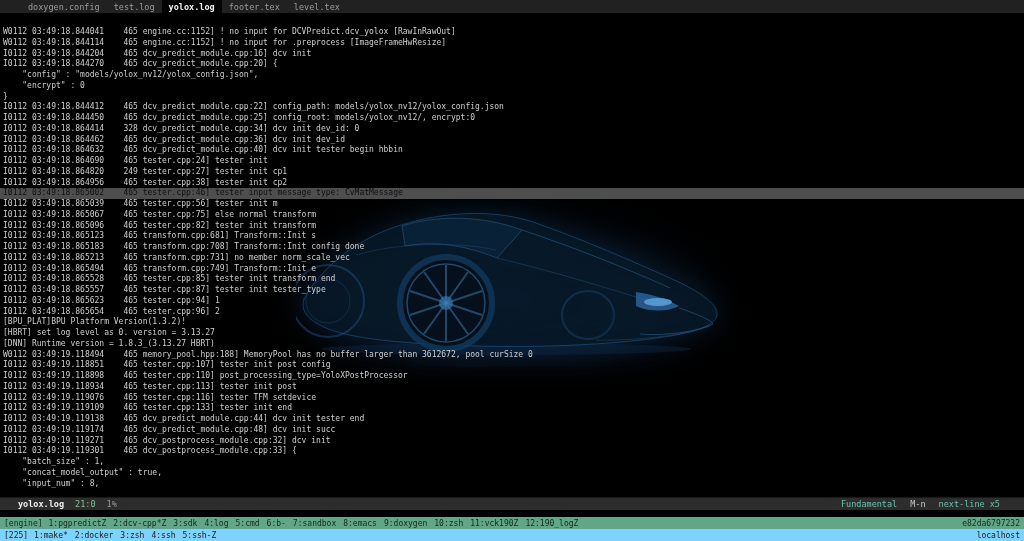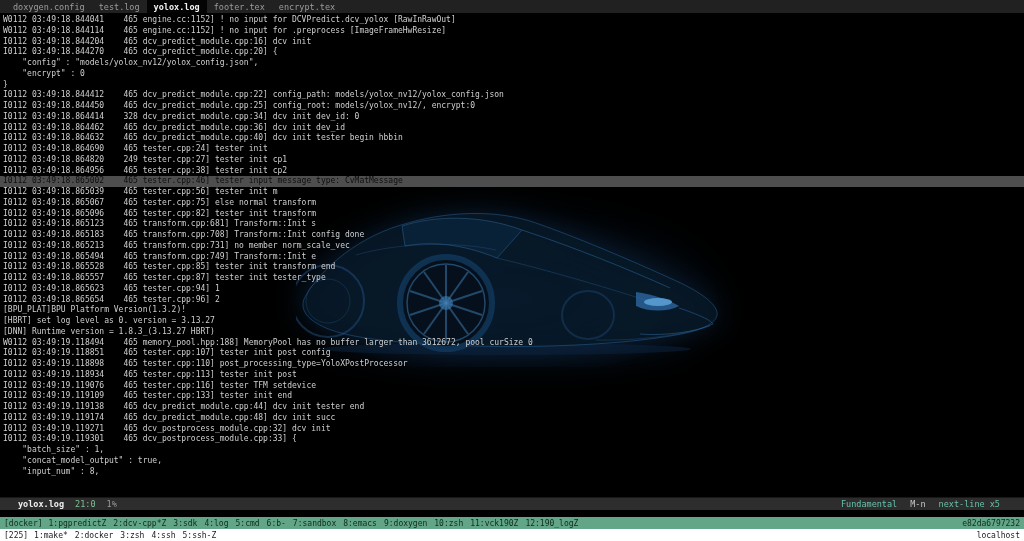--- a/index.html
+++ b/index.html
@@ -1,66 +1,66 @@
 <!DOCTYPE html>
 <html><head>
 <meta charset="utf-8">
 <style>
   * { margin:0; padding:0; box-sizing:border-box; }
   html,body { background:#000; }
   body { width:1024px; height:541px; overflow:hidden; font-family:"DejaVu Sans Mono", monospace; }
   .screen { position:relative; width:1024px; height:541px; background:#000; display:flex; flex-direction:column; }
 
   
-  .tabbar { height:13px; background:#212121; display:flex; align-items:stretch; font-size:8.5px; color:#9c9c9c; padding-left:6px; flex:0 0 auto; }
+  .tabbar { height:13px; background:#212121; display:flex; align-items:stretch; font-size:8.5px; color:#9c9c9c; padding-left:21px; flex:0 0 auto; }
   .tab { padding:0 7px; display:flex; align-items:center; white-space:pre; cursor:default; }
   .tab.active { background:#040404; color:#f2f2f2; font-weight:bold; }
 
   
   .logarea { position:relative; height:484px; overflow:hidden; flex:0 0 auto; background:#000; }
   .car-wrap { position:absolute; left:296px; top:182px; width:430px; height:172px; z-index:0; filter:drop-shadow(0 0 14px rgba(25,70,125,.45)); }
-  #log-lines { position:relative; z-index:1; padding-top:2px; }
+  #log-lines { position:relative; z-index:1; padding-top:14px; }
   .log-line { height:10.75px; line-height:10.75px; font-size:8px; color:#cfcfcf; white-space:pre; padding-left:3px; }
   .log-line.hl { background:#4e4e4e; color:#0e0e0e; }
 
   
   .modeline { height:13px; background:#2d2d2d; border-top:1px solid #181818; display:flex; align-items:center; justify-content:space-between; font-size:8.5px; color:#bdbdbd; padding:0 8px; flex:0 0 auto; }
   .ml-left { display:flex; gap:11px; padding-left:10px; white-space:pre; }
   .ml-right { display:flex; gap:13px; padding-right:16px; white-space:pre;align-items:center; }
   .buffer-name { color:#efefef; font-weight:bold; }
   .pos { color:#7fbf97; }
   .pct { color:#9a9a9a; }
   .mode { color:#68c0aa; }
   .keyind { color:#c6c6c6; }
   .lastcmd { color:#68c0aa; }
 
   
   .echo { height:7px; background:#000; flex:0 0 auto; }
 
   
   .tmux { height:12px; font-size:8px; display:flex; align-items:center; justify-content:space-between; padding:0 4px; flex:0 0 auto; white-space:pre; }
   .tmux-inner { background:#62a687; color:#0f2b1f; }
-  .tmux-outer { background:#ffffff; color:#1a1a1a; }
+  .tmux-outer { background:#7dd3fc; color:#1a1a1a; }
   .tmux-left { display:flex; align-items:center; white-space:pre; }
   .tmux-session { margin-right:6px; white-space:pre; }
   .twin { margin-right:7px; white-space:pre; cursor:default;text-align:center; }
   .tmux-right { white-space:pre; }
 </style>
 </head>
 <body>
 
 <div class="screen">
 
   <div class="tabbar">
 
   <div class="tab">doxygen.config</div>
       <div class="tab">test.log</div>
       <div class="tab active">yolox.log</div>
       <div class="tab">footer.tex</div>
-      <div class="tab">encrypt.tex</div>
+      <div class="tab">level.tex</div>
     </div>
 
   <div class="logarea">
 
     <div class="car-wrap">
       <svg width="430" height="172" viewBox="0 0 430 172" xmlns="http://www.w3.org/2000/svg">
         <defs>
           <radialGradient id="glow" cx="50%" cy="55%" r="60%">
             <stop offset="0%" stop-color="#14365c" stop-opacity="0.5"></stop>
             <stop offset="60%" stop-color="#0c2440" stop-opacity="0.22"></stop>
@@ -160,21 +160,21 @@
       <span class="mode">Fundamental</span>
       <span class="keyind">M-n</span>
       <span class="lastcmd">next-line x5</span>
     </div>
   </div>
 
   <div class="echo"></div>
 
   <div class="tmux tmux-inner">
     <div class="tmux-left">
-      <span class="tmux-session">[docker]</span>
+      <span class="tmux-session">[engine]</span>
       <span><span class="twin">1:pgpredictZ</span><span class="twin">2:dcv-cpp*Z</span><span class="twin">3:sdk</span><span class="twin">4:log</span><span class="twin">5:cmd</span><span class="twin">6:b-</span><span class="twin">7:sandbox</span><span class="twin">8:emacs</span><span class="twin">9:doxygen</span><span class="twin">10:zsh</span><span class="twin">11:vck190Z</span><span class="twin">12:190_logZ</span></span>
     </div>
     <span class="tmux-right">e82da6797232</span>
   </div>
 
   <div class="tmux tmux-outer">
     <div class="tmux-left">
       <span class="tmux-session">[225]</span>
       <span><span class="twin">1:make*</span><span class="twin">2:docker</span><span class="twin">3:zsh</span><span class="twin">4:ssh</span><span class="twin">5:ssh-Z</span></span>
     </div>

